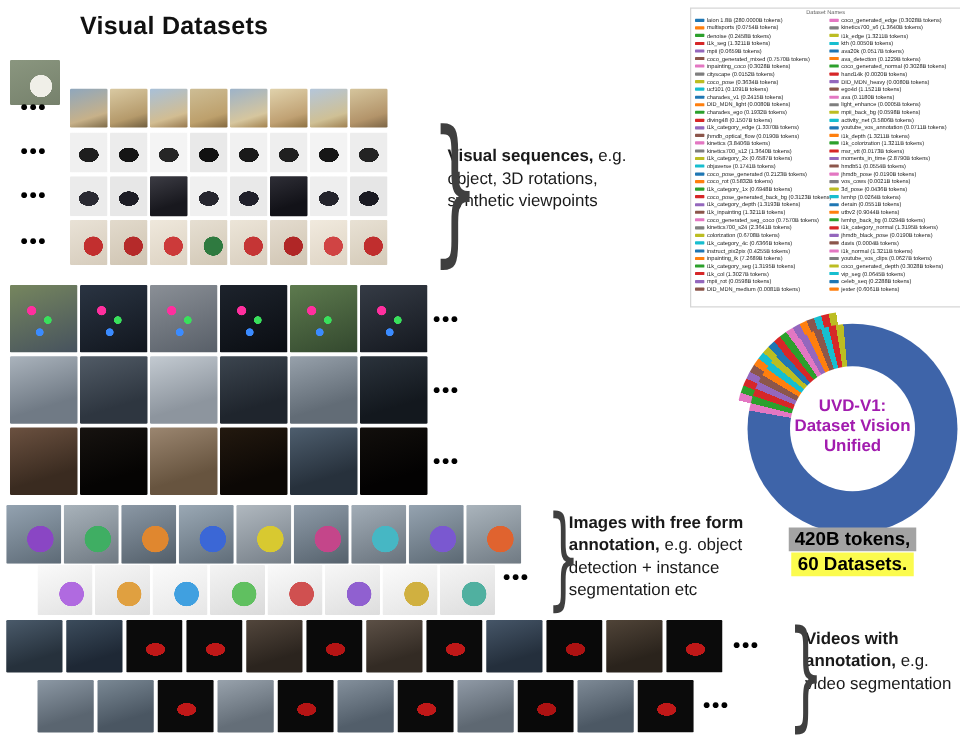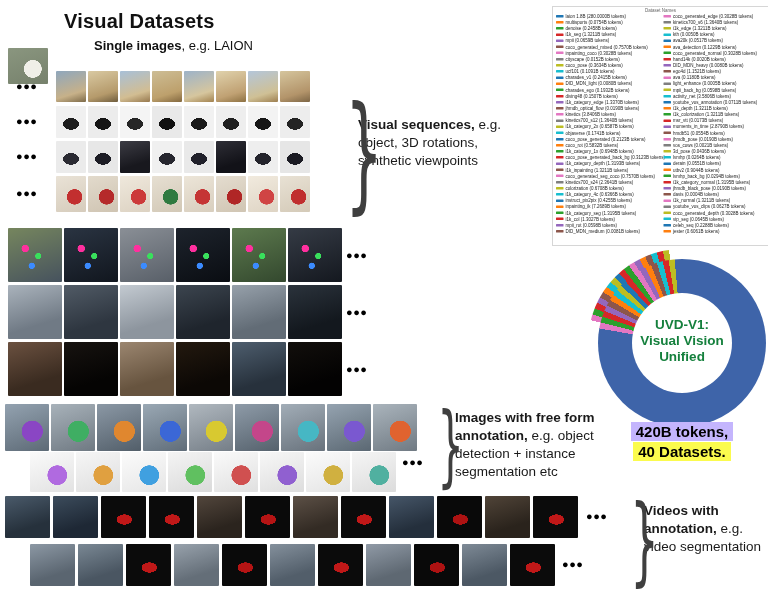--- a/index.html
+++ b/index.html
@@ -40,42 +40,41 @@
   .legend-swatch{width:15px;height:5px;margin:0 4px 0 6px;flex:0 0 auto;border-radius:1px;}
   .legend-label{font-size:9px;color:#222;}
 </style>
 </head>
 <body>
 
 <div id="stage">
 
   <div class="abs title">Visual Datasets</div>
 
-  <div class="abs subtitle"><b>Single images</b><span>, e.g. LAION</span></div>
 
   <div class="abs grouplabel lab1"><b>Visual sequences,</b><span> e.g. object, 3D rotations, synthetic viewpoints</span></div>
   <div class="abs grouplabel lab3"><b>Images with free form annotation,</b><span> e.g. object detection + instance segmentation etc</span></div>
   <div class="abs grouplabel lab4"><b>Videos with annotation,</b><span> e.g. video segmentation</span></div>
 
   <div class="abs brace" style="left:326px;top:90px;font-size:120px;line-height:126px;transform:scale(.5,1.06);">}</div>
   <div class="abs brace" style="left:424px;top:401px;font-size:84px;line-height:88px;transform:scale(.5,1.06);">}</div>
   <div class="abs brace" style="left:616px;top:493px;font-size:90px;line-height:94px;transform:scale(.5,1.06);">}</div>
 
   <div class="abs spikes" style="background: conic-gradient(transparent 0deg, transparent 284deg, rgb(227, 119, 194) 284deg, rgb(227, 119, 194) 287.778deg, rgb(44, 160, 44) 287.778deg, rgb(44, 160, 44) 291.556deg, rgb(214, 39, 40) 291.556deg, rgb(214, 39, 40) 295.333deg, rgb(148, 103, 189) 295.333deg, rgb(148, 103, 189) 299.111deg, rgb(140, 86, 75) 299.111deg, rgb(140, 86, 75) 302.889deg, rgb(255, 127, 14) 302.889deg, rgb(255, 127, 14) 306.667deg, rgb(23, 190, 207) 306.667deg, rgb(23, 190, 207) 310.444deg, rgb(188, 189, 34) 310.444deg, rgb(188, 189, 34) 314.222deg, rgb(31, 119, 180) 314.222deg, rgb(31, 119, 180) 318deg, rgb(214, 39, 40) 318deg, rgb(214, 39, 40) 321.778deg, rgb(44, 160, 44) 321.778deg, rgb(44, 160, 44) 325.556deg, rgb(227, 119, 194) 325.556deg, rgb(227, 119, 194) 329.333deg, rgb(148, 103, 189) 329.333deg, rgb(148, 103, 189) 333.111deg, rgb(255, 127, 14) 333.111deg, rgb(255, 127, 14) 336.889deg, rgb(140, 86, 75) 336.889deg, rgb(140, 86, 75) 340.667deg, rgb(23, 190, 207) 340.667deg, rgb(23, 190, 207) 344.444deg, rgb(214, 39, 40) 344.444deg, rgb(214, 39, 40) 348.222deg, rgb(188, 189, 34) 348.222deg, rgb(188, 189, 34) 352deg, transparent 352deg, transparent 360deg);"></div>
   <div class="abs donut" style="background: conic-gradient(rgb(62, 100, 169) 0deg, rgb(62, 100, 169) 280deg, rgb(227, 119, 194) 280deg, rgb(227, 119, 194) 284.167deg, rgb(44, 160, 44) 284.167deg, rgb(44, 160, 44) 288.333deg, rgb(214, 39, 40) 288.333deg, rgb(214, 39, 40) 292.5deg, rgb(148, 103, 189) 292.5deg, rgb(148, 103, 189) 296.667deg, rgb(140, 86, 75) 296.667deg, rgb(140, 86, 75) 300.833deg, rgb(255, 127, 14) 300.833deg, rgb(255, 127, 14) 305deg, rgb(23, 190, 207) 305deg, rgb(23, 190, 207) 309.167deg, rgb(188, 189, 34) 309.167deg, rgb(188, 189, 34) 313.333deg, rgb(31, 119, 180) 313.333deg, rgb(31, 119, 180) 317.5deg, rgb(214, 39, 40) 317.5deg, rgb(214, 39, 40) 321.667deg, rgb(44, 160, 44) 321.667deg, rgb(44, 160, 44) 325.833deg, rgb(227, 119, 194) 325.833deg, rgb(227, 119, 194) 330deg, rgb(148, 103, 189) 330deg, rgb(148, 103, 189) 334.167deg, rgb(255, 127, 14) 334.167deg, rgb(255, 127, 14) 338.333deg, rgb(140, 86, 75) 338.333deg, rgb(140, 86, 75) 342.5deg, rgb(23, 190, 207) 342.5deg, rgb(23, 190, 207) 346.667deg, rgb(214, 39, 40) 346.667deg, rgb(214, 39, 40) 350.833deg, rgb(188, 189, 34) 350.833deg, rgb(188, 189, 34) 355deg, rgb(62, 100, 169) 355deg, rgb(62, 100, 169) 360deg);"></div>
   <div class="abs hole"></div>
-  <div class="abs donut-text" style="color: #15803d;">
+  <div class="abs donut-text" style="color: #a21caf;">
     <div>UVD-V1:</div>
-    <div>Visual Vision</div>
+    <div>Dataset Vision</div>
     <div>Unified</div>
   </div>
 
   <div class="abs stats">
-    <span style="background: #c4b5fd;">420B tokens,</span><br>
-    <span style="background: rgb(251, 251, 78);">40 Datasets.</span>
+    <span style="background: #a3a3a3;">420B tokens,</span><br>
+    <span style="background: rgb(251, 251, 78);">60 Datasets.</span>
   </div>
 
   <div class="abs legend">
     <div class="legend-inner">
       <div class="legend-header">Dataset Names</div>
       <div class="legend-cols">
         <div class="legend-col" id="legend-left">
             <div class="legend-item">
               <span class="legend-swatch" style="background: rgb(31, 119, 180);"></span>
               <span class="legend-label">laion 1.8B (280.0000B tokens)</span>

